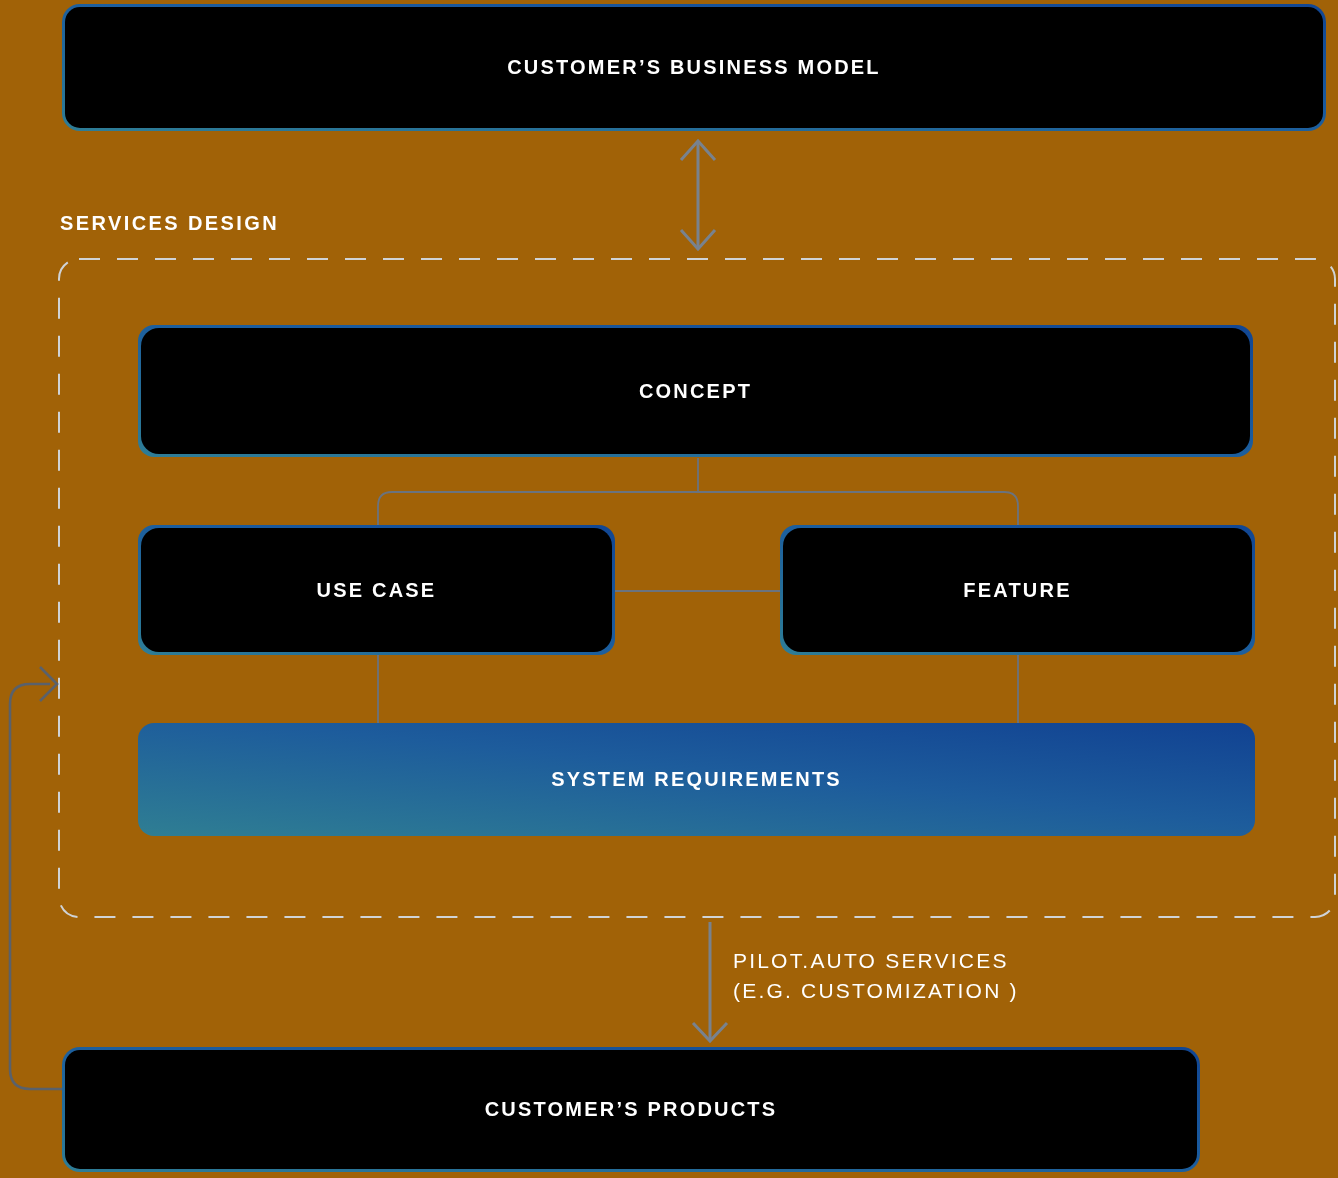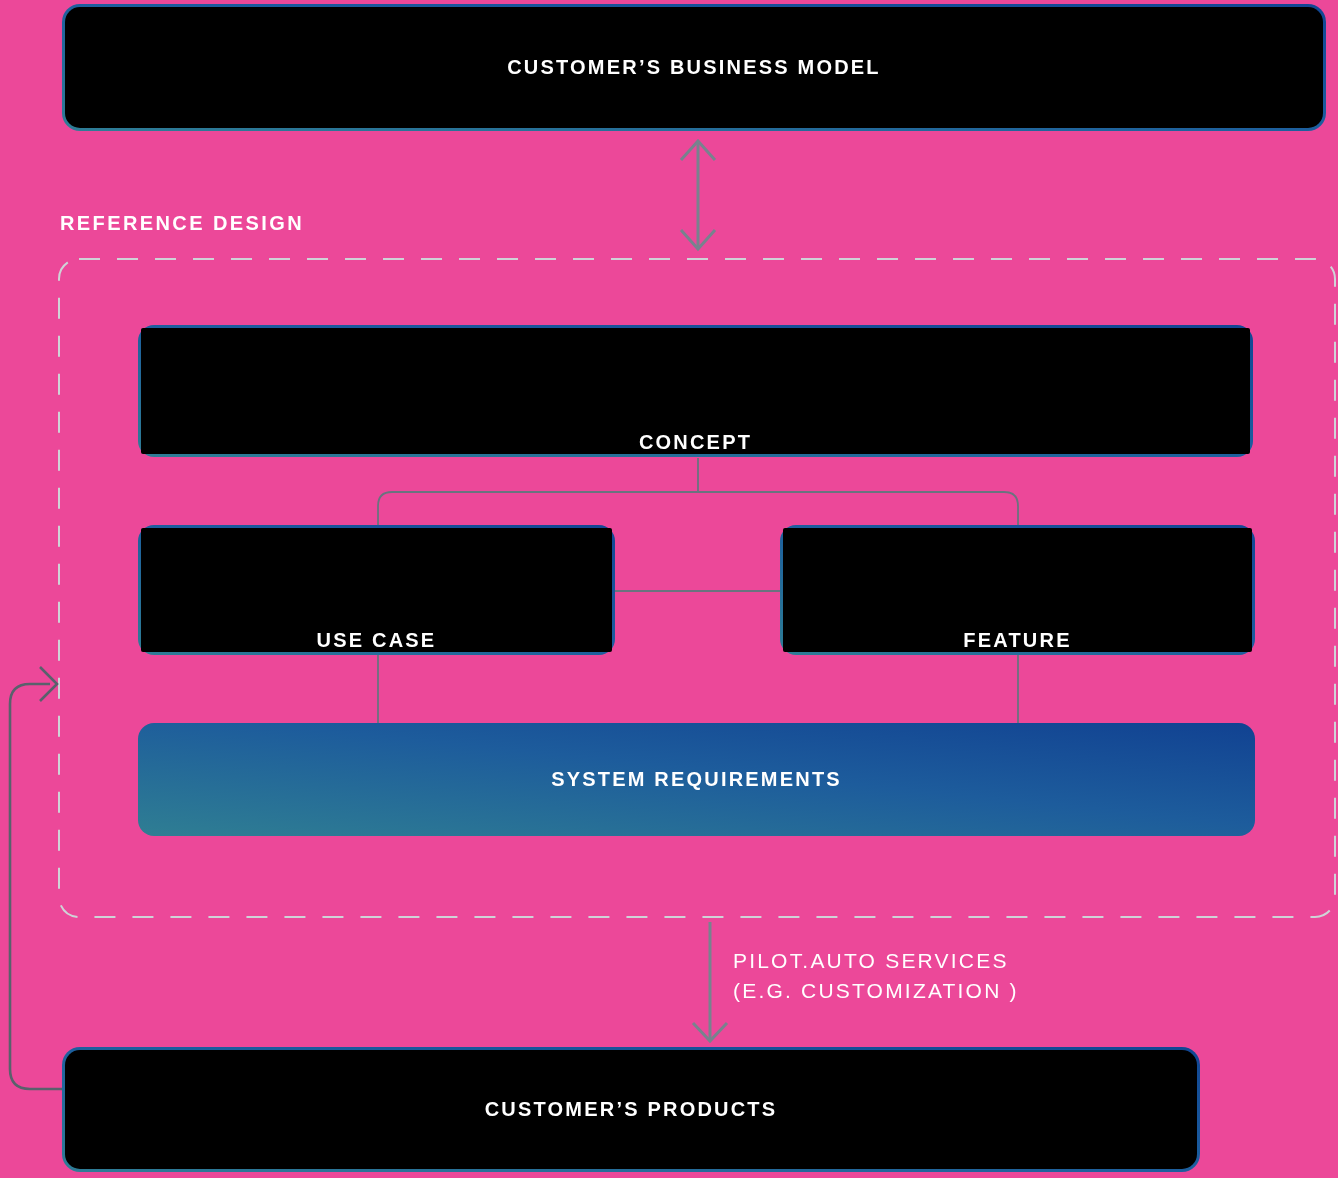--- a/index.html
+++ b/index.html
@@ -1,34 +1,34 @@
 <!DOCTYPE html>
 <html><head>
 <meta charset="utf-8">
 <style>
   html, body { margin:0; padding:0; background:#000; }
   .stage {
-    position:relative; width:1338px; height:1178px; background:#ec4899;
+    position:relative; width:1338px; height:1178px; background:#a16207;
     font-family:"Liberation Sans", sans-serif; overflow:hidden;
   }
   .stage svg.wires { position:absolute; left:0; top:0; z-index:0; }
 
   
   .gbox {
     position:absolute; z-index:1; box-sizing:border-box; padding:3px;
     background:linear-gradient(to top right, #2E7D96 0%, #1B5C9E 55%, #114693 100%);
   }
   .r18 { border-radius:18px; }
   .r16 { border-radius:16px; }
   .gbox-inner {
     width:100%; height:100%; background:#000000;
     display:flex; align-items:center; justify-content:center; box-sizing:border-box;
   }
   .r18 > .gbox-inner { border-radius:15px; }
-  .r16 > .gbox-inner { border-radius:2px;align-items:flex-end; }
+  .r16 > .gbox-inner { border-radius:18px; }
 
   .node-label {
     color:#FFFFFF; font-weight:700; font-size:20px; letter-spacing:2.2px;
     white-space:nowrap; text-transform:uppercase;
   }
 
   
   .fill-box {
     position:absolute; z-index:1; border-radius:16px;
     background:linear-gradient(to top right, #2F7E93 0%, #1D5C9C 55%, #114292 100%);
@@ -87,21 +87,21 @@
       <path d="M40 667 L57 684 L40 701"></path>
     </g>
   </svg>
 
   <div class="gbox r18 box-top">
     <div class="gbox-inner">
       <span class="node-label">CUSTOMER’S BUSINESS MODEL</span>
     </div>
   </div>
 
-  <div class="section-label lbl-refdesign">REFERENCE DESIGN</div>
+  <div class="section-label lbl-refdesign">SERVICES DESIGN</div>
 
   <div class="gbox r16 box-concept">
     <div class="gbox-inner">
       <span class="node-label">CONCEPT</span>
     </div>
   </div>
 
   <div class="gbox r16 box-feature">
     <div class="gbox-inner">
       <span class="node-label">FEATURE</span>

